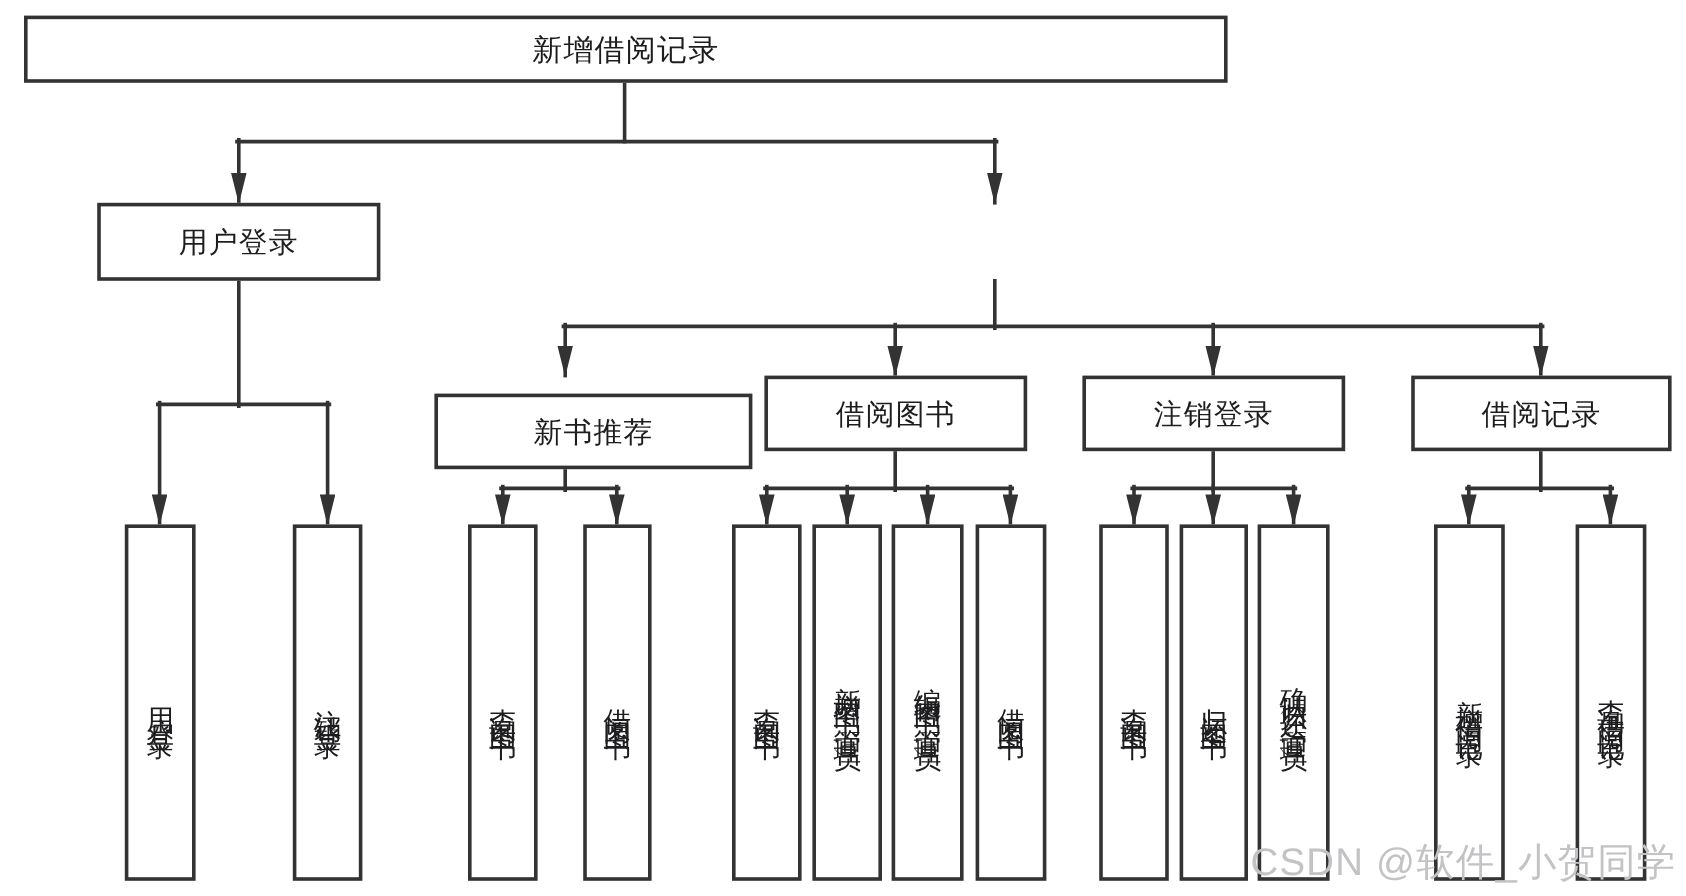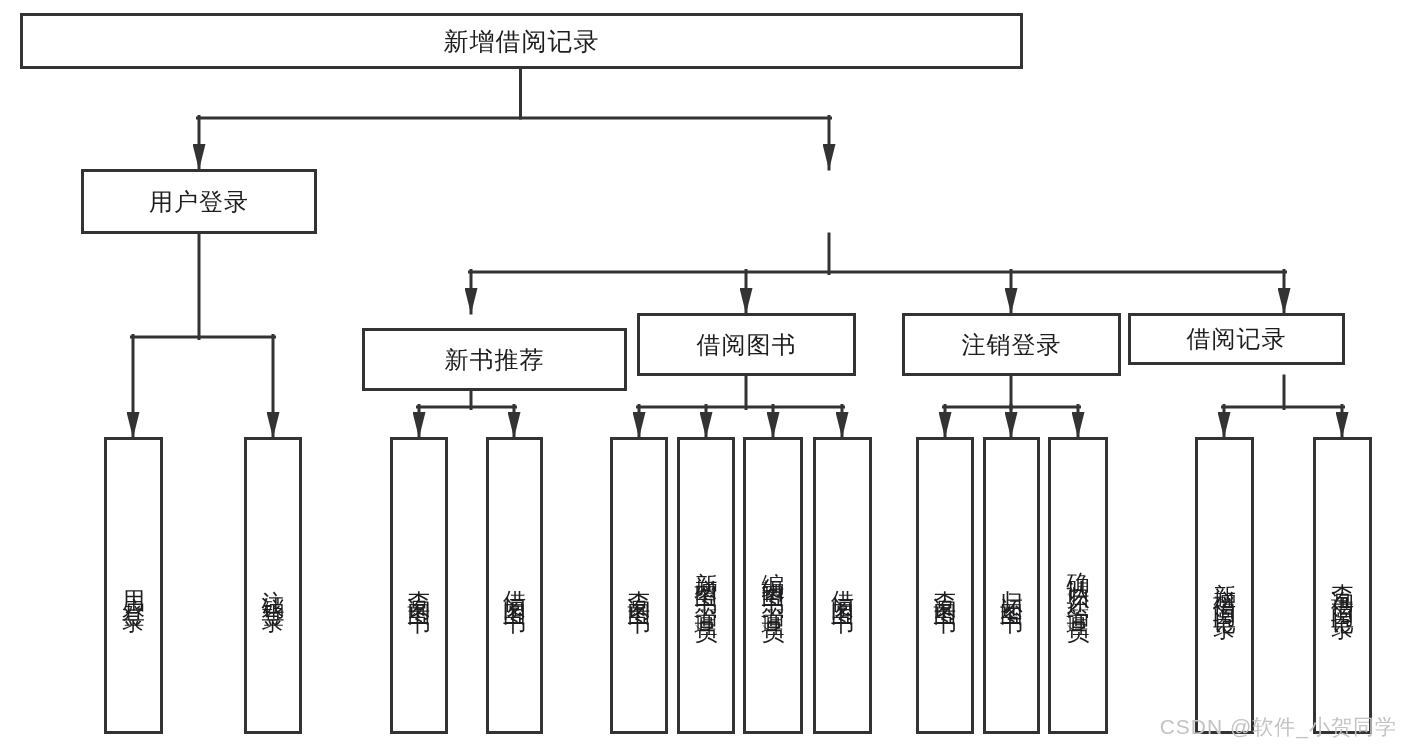--- a/index.html
+++ b/index.html
@@ -35,21 +35,21 @@
   .vtext{
     writing-mode:vertical-rl;
     font-size:23px;
     letter-spacing:7px;
     white-space:nowrap;
     line-height:1;
   }
   .watermark{
     position:absolute;
     right:8px;bottom:6px;
-    font-size:21px;
+    font-size:32px;
     color:var(--watermark);
     z-index:3;
     letter-spacing:1px;
   }
 </style>
 </head>
 <body>
 
 <div class="canvas">
 
@@ -115,21 +115,21 @@
     </g>
   </svg>
 
   <div class="node hbox root" style="left:20px;top:13px;width:1003px;height:56px">新增借阅记录</div>
 
   <div class="node hbox" style="left:81px;top:169px;width:236px;height:65px">用户登录</div>
 
   <div class="node hbox" style="left:362px;top:328px;width:265px;height:63px">新书推荐</div>
   <div class="node hbox" style="left:637px;top:313px;width:219px;height:63px">借阅图书</div>
   <div class="node hbox" style="left:902px;top:313px;width:219px;height:63px">注销登录</div>
-  <div class="node hbox" style="left:1128px;top:313px;width:217px;height:52px">借阅记录</div>
+  <div class="node hbox" style="left:1176px;top:313px;width:217px;height:63px">借阅记录</div>
 
   <div class="node vbox" style="left:104px;width:59px">
     <span class="vtext">用户登录</span>
   </div>
   <div class="node vbox" style="left:244px;width:58px">
     <span class="vtext">注销登录</span>
   </div>
 
   <div class="node vbox" style="left:390px;width:58px">
     <span class="vtext">查询图书</span>

